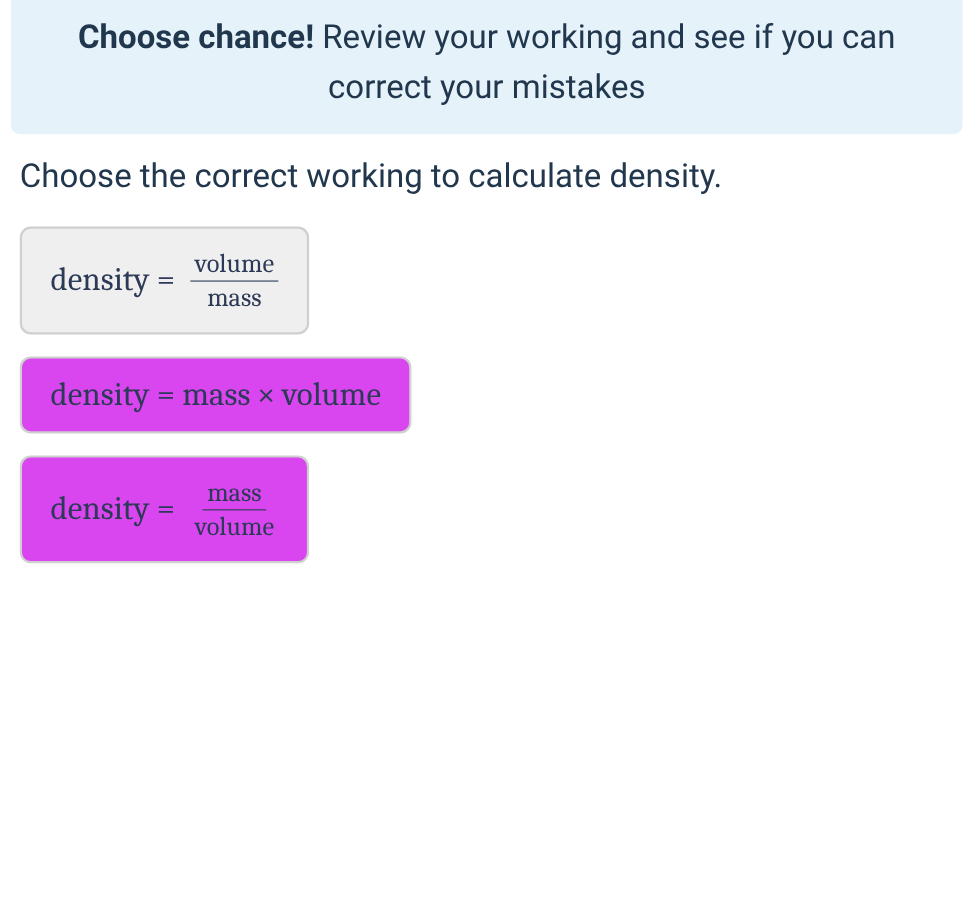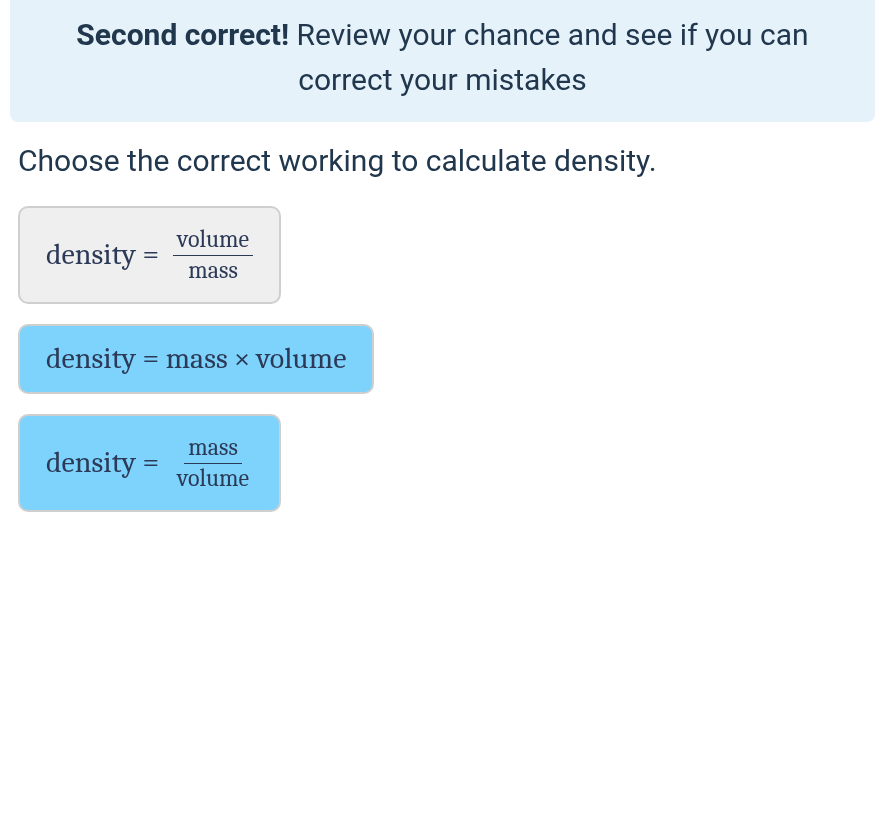--- a/index.html
+++ b/index.html
@@ -37,21 +37,21 @@
       display: flex;
       flex-direction: column;
       gap: 20px;
       padding: 0 18px;
       align-items: flex-start;
       justify-content: space-between;
     }
     .option {
       border: 2px solid #cfcfcf;
       border-radius: 10px;
-      background: #7dd3fc;
+      background: #d946ef;
       color: #2c3a57;
       font-family: "Cambria", "Georgia", "Times New Roman", serif;
       font-size: 30px;
       line-height: 1;
       padding: 18px 26px;
       display: inline-flex;
       align-items: center;
       gap: 14px;
       cursor: pointer;
       user-select: none;
@@ -78,21 +78,21 @@
       padding: 1px 4px 0 4px;
     }
     .mathop {
       margin: 0 6px;
     }
   </style>
 </head>
 <body>
 
 <div class="banner">
-  <span class="banner-bold">Second correct!</span><span> Review your chance and see if you can correct your mistakes</span>
+  <span class="banner-bold">Choose chance!</span><span> Review your working and see if you can correct your mistakes</span>
 </div>
 
 <div class="question">Choose the correct working to calculate density.</div>
 
 <div class="options">
 
   <div class="option selected">
     <span class="eq-text"><span>density</span> =</span>
     <span class="frac">
       <span class="num">volume</span>

